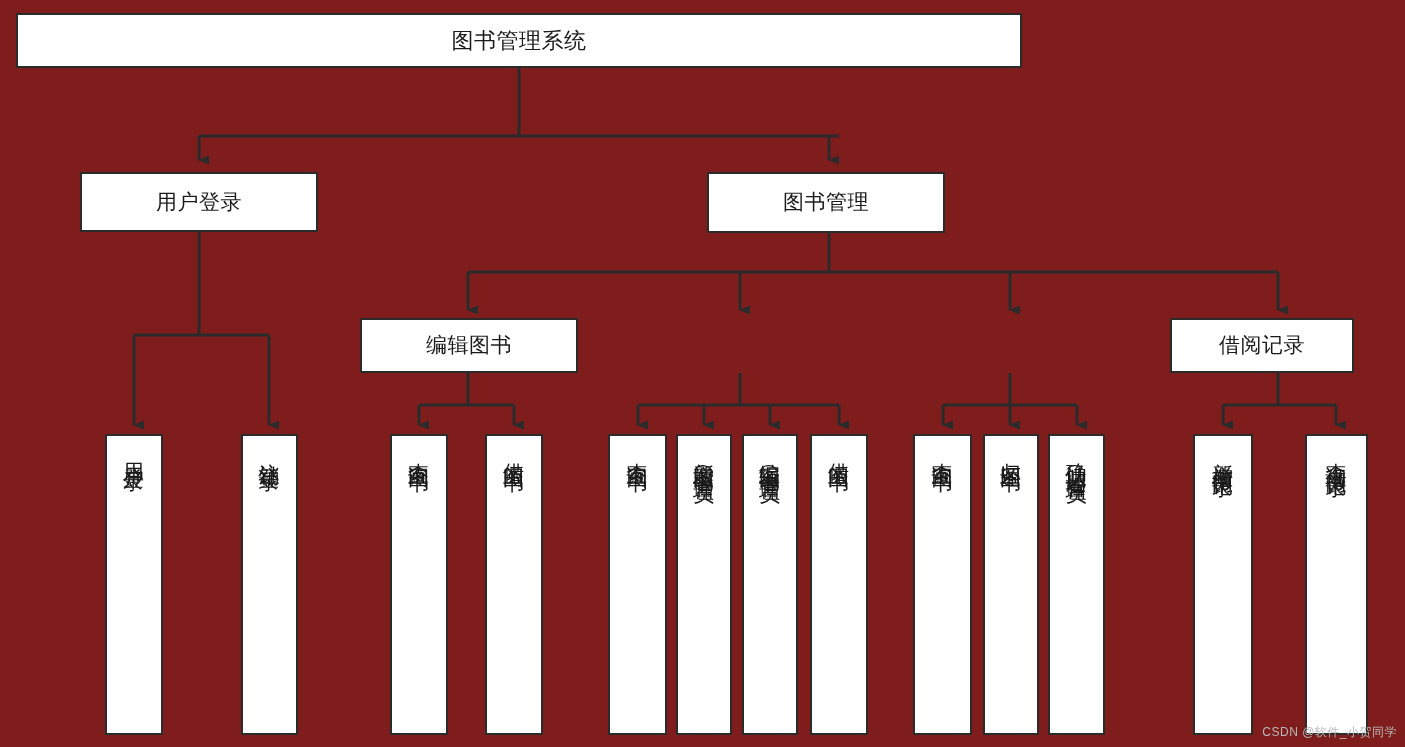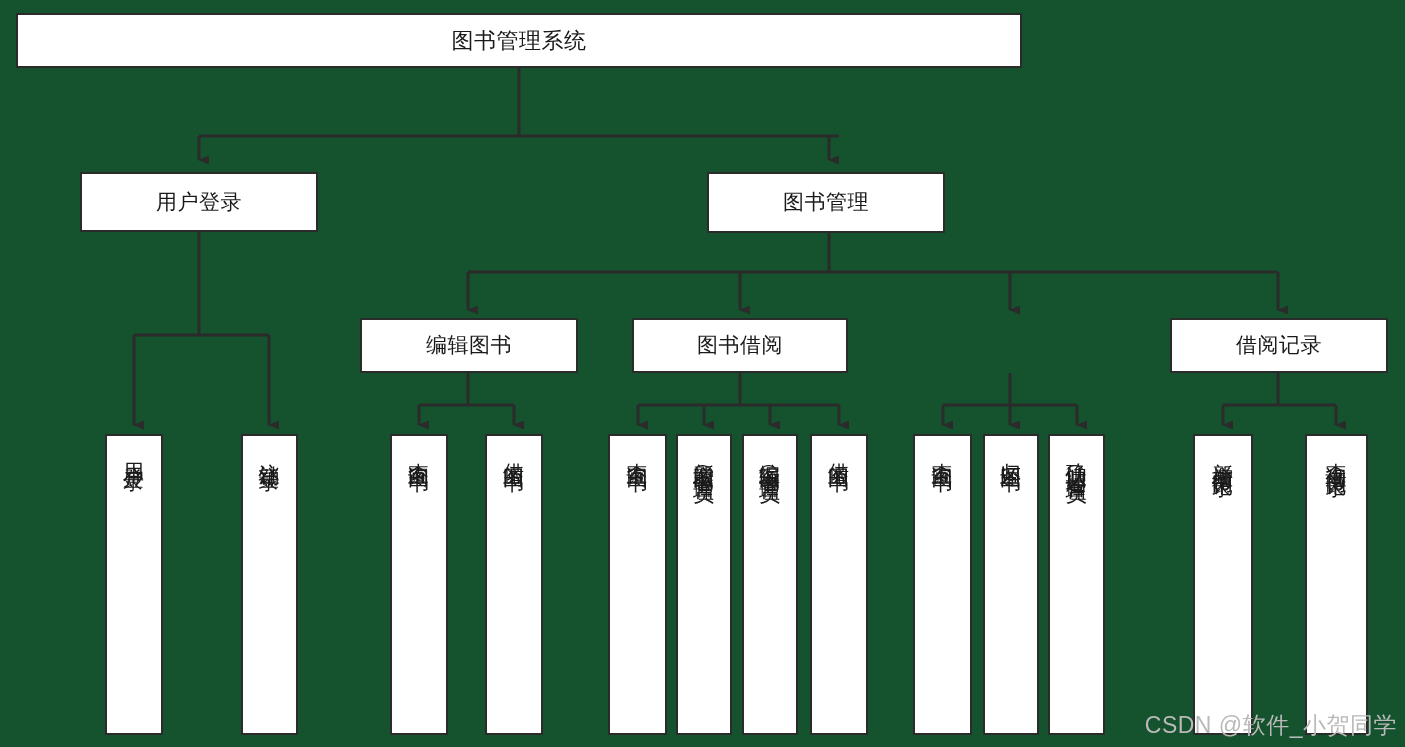--- a/index.html
+++ b/index.html
@@ -8,21 +8,21 @@
     padding: 0;
     background: #ffffff;
   }
   body {
     font-family: "Liberation Sans", "DejaVu Sans", sans-serif;
   }
   #diagram-root {
     position: relative;
     width: 1405px;
     height: 747px;
-    background: #14532d;
+    background: #7f1d1d;
     overflow: hidden;
   }
   #diagram-svg {
     position: absolute;
     left: 0;
     top: 0;
     width: 1405px;
     height: 747px;
   }
   .node {
@@ -57,21 +57,21 @@
     text-orientation: upright;
     font-size: 21px;
     letter-spacing: 3px;
     line-height: 1;
     white-space: nowrap;
   }
   #watermark {
     position: absolute;
     right: 8px;
     bottom: 6px;
-    font-size: 23px;
+    font-size: 12px;
     color: #b9b9b9;
     letter-spacing: 0.5px;
     z-index: 5;
     white-space: nowrap;
     font-family: "Liberation Sans", "DejaVu Sans", sans-serif;
   }
 </style>
 </head>
 <body>
 
@@ -134,24 +134,21 @@
   <div class="node horizontal" style="left:80px; top:172px; width:238px; height:60px;">
     <span class="node-label">用户登录</span>
   </div>
   <div class="node horizontal" style="left:707px; top:172px; width:238px; height:61px;">
     <span class="node-label">图书管理</span>
   </div>
 
   <div class="node horizontal" style="left:360px; top:318px; width:218px; height:55px;">
     <span class="node-label">编辑图书</span>
   </div>
-  <div class="node horizontal" style="left:632px; top:318px; width:216px; height:55px;">
-    <span class="node-label">图书借阅</span>
-  </div>
-  <div class="node horizontal" style="left:1170px; top:318px; width:218px; height:55px;">
+  <div class="node horizontal" style="left:1170px; top:318px; width:184px; height:55px;">
     <span class="node-label">借阅记录</span>
   </div>
 
   <div class="node vertical" style="left:105px; top:434px; width:58px; height:301px;">
     <span class="node-label">用户登录</span>
   </div>
   <div class="node vertical" style="left:241px; top:434px; width:57px; height:301px;">
     <span class="node-label">注销登录</span>
   </div>
 

